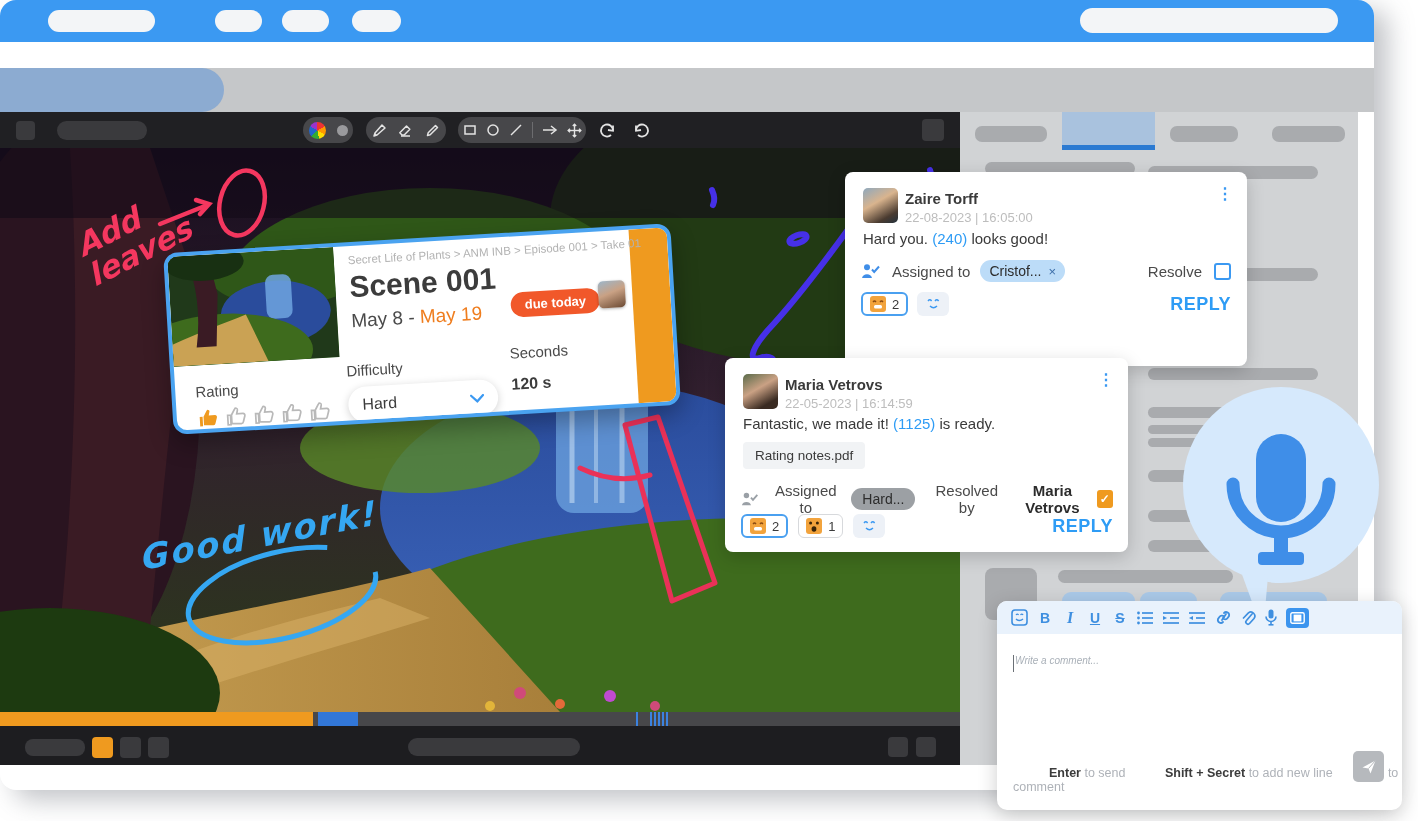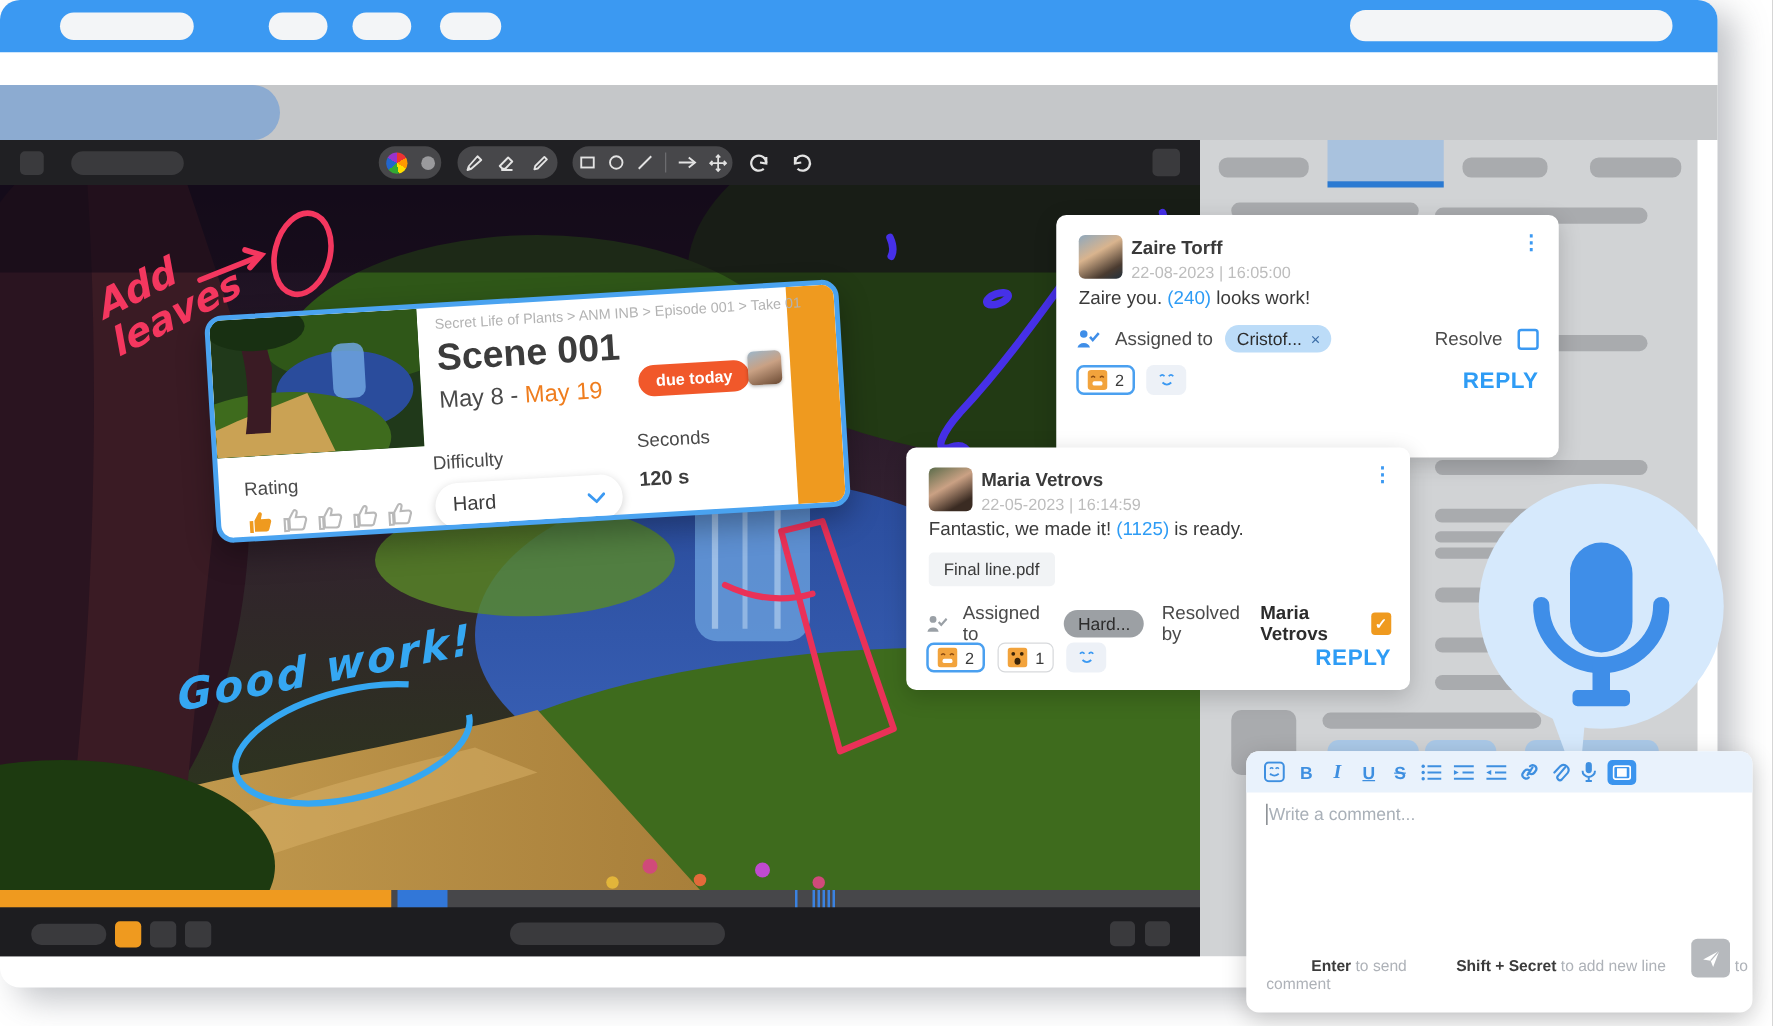--- a/index.html
+++ b/index.html
@@ -61,36 +61,36 @@
   .ccard { position:absolute; background:#fff; border-radius:8px; box-shadow:0 5px 18px rgba(0,0,0,.18); }
   .avatar { position:absolute; width:35px; height:35px; border-radius:5px; }
   .cname { font-weight:bold; font-size:15px; color:#3a3a3a; }
   .ctime { font-size:13px; color:#bdbdbd; margin-top:3px; }
   .kebab { position:absolute; color:#3b99f2; font-size:16px; font-weight:bold; cursor:pointer; }
   .ctext { font-size:15px; color:#3a3a3a; }
   .clink { color:#2e9cf5; }
   .chip-blue { background:#bcdcf8; border-radius:12px; padding:3px 9px; font-size:14px; color:#2c2c2c; display:inline-flex; align-items:center; gap:7px; }
   .chip-gray { background:#9ca0a4; border-radius:12px; padding:3px 11px; font-size:14px; color:#2c2c2c; }
   .chip-x { color:#3c6ea8; font-size:13px; cursor:pointer; }
-  .rowflex { display:flex; align-items:center; }
+  .rowflex { display:flex; align-items:center;text-align:center; }
   .reply { color:#2e9cf5; font-size:18px; font-weight:bold; letter-spacing:.5px; cursor:pointer; }
   .react { height:24px; border-radius:6px; display:inline-flex; align-items:center; gap:6px; padding:0 7px; font-size:13px; color:#3a3a3a; background:#fff; }
   .react.sel { border:2px solid #4aa0f0; }
   .react.uns { border:1px solid #d7d9dc; }
   .react-add { width:32px; height:24px; border-radius:6px; background:#edf1f7; display:inline-flex; align-items:center; justify-content:center; cursor:pointer; }
   .cb-empty { width:17px; height:17px; border:2px solid #3b99f2; border-radius:3px; background:#fff; }
   .cb-filled { width:18px; height:18px; border-radius:3px; background:#ef9a1f; color:#fff; font-size:12px; font-weight:bold; display:flex; align-items:center; justify-content:center; }
   .attach { display:inline-block; background:#f1f3f5; border-radius:4px; padding:6px 12px; font-size:13.5px; color:#3a3a3a; }
 
   
   #composer { position:absolute; left:997px; top:601px; width:405px; height:209px; background:#fff; border-radius:10px; box-shadow:0 6px 20px rgba(0,0,0,.2); }
   #comp-toolbar { position:absolute; left:0; top:0; width:100%; height:33px; background:#e9f2fc; border-radius:10px 10px 0 0; display:flex; align-items:center; gap:9px; padding:0 14px; }
   .cicon { color:#3e8fe0; font-size:14px; font-weight:bold; width:16px; text-align:center; cursor:pointer; }
   #comp-film { width:23px; height:20px; background:#3b94ee; border-radius:4px; display:flex; align-items:center; justify-content:center; cursor:pointer; }
-  #comp-body { position:absolute; left:16px; top:42px; font-size:14px; color:#a9b0b8; display:flex; }
+  #comp-body { position:absolute; left:16px; top:54px; font-size:10px; color:#a9b0b8; display:flex;font-style:italic; }
   #caret { width:1px; height:17px; background:#6b7076; margin-right:1px; }
   #comp-foot { position:absolute; left:16px; bottom:16px; font-size:12.5px; color:#aeb2b8; }
   #comp-foot b { color:#3c3c3c;padding-left:36px; }
   #send-btn { position:absolute; right:18px; bottom:28px; width:31px; height:31px; background:#b6b9bd; border-radius:5px; display:flex; align-items:center; justify-content:center; cursor:pointer; }
 
   
   #mic-bubble { position:absolute; left:1178px; top:386px; width:206px; height:252px; }
 </style>
 </head>
 <body>
@@ -342,21 +342,21 @@
       </div>
     </div>
 
     <div class="ccard" style="left:845px;top:172px;width:402px;height:194px;">
       <div class="avatar" style="left:18px;top:16px;background:linear-gradient(150deg,#8ea8bd 0%,#d9b48e 40%,#4a3b30 78%,#23313d 100%);"></div>
       <div class="abs" style="left:60px;top:18px;">
         <div class="cname">Zaire Torff</div>
         <div class="ctime">22-08-2023 | 16:05:00</div>
       </div>
       <div class="kebab" style="right:14px;top:12px;">⋮</div>
-      <div class="ctext abs" style="left:18px;top:58px;"><span>Zaire you. </span><span class="clink">(240)</span><span> looks work!</span></div>
+      <div class="ctext abs" style="left:18px;top:58px;"><span>Hard you. </span><span class="clink">(240)</span><span> looks good!</span></div>
 
       <div class="rowflex abs" style="left:16px;top:88px;width:370px;">
         <svg width="19" height="16" viewBox="0 0 19 16">
             <circle cx="6" cy="4.2" r="3" fill="#3f8ee8"></circle>
             <path d="M1,15 a5.2,5 0 0 1 10,0 Z" fill="#3f8ee8"></path>
             <path d="M11,6.5 L13.2,9 L18,3.5" fill="none" stroke="#3f8ee8" stroke-width="2"></path>
           </svg>
         <span style="font-size:15px;color:#4a4a4a;margin:0 10px 0 12px;">Assigned to</span>
         <span class="chip-blue">
             <span>Cristof...</span>
@@ -387,21 +387,21 @@
 
     <div class="ccard" style="left:725px;top:358px;width:403px;height:194px;">
       <div class="avatar" style="left:18px;top:16px;background:linear-gradient(150deg,#5a6b4a 0%,#caa184 42%,#3a2b22 80%);"></div>
       <div class="abs" style="left:60px;top:18px;">
         <div class="cname">Maria Vetrovs</div>
         <div class="ctime">22-05-2023 | 16:14:59</div>
       </div>
       <div class="kebab" style="right:14px;top:12px;">⋮</div>
       <div class="ctext abs" style="left:18px;top:57px;"><span>Fantastic, we made it! </span><span class="clink">(1125)</span><span> is ready.</span></div>
 
-      <div class="attach abs" style="left:18px;top:84px;">Final line.pdf</div>
+      <div class="attach abs" style="left:18px;top:84px;">Rating notes.pdf</div>
 
       <div class="rowflex abs" style="left:16px;top:124px;width:372px;">
         <svg width="19" height="16" viewBox="0 0 19 16">
             <circle cx="6" cy="4.2" r="3" fill="#9aa0a6"></circle>
             <path d="M1,15 a5.2,5 0 0 1 10,0 Z" fill="#9aa0a6"></path>
             <path d="M11,6.5 L13.2,9 L18,3.5" fill="none" stroke="#9aa0a6" stroke-width="2"></path>
           </svg>
         <span style="font-size:15px;color:#4a4a4a;margin:0 10px 0 12px;">Assigned to</span>
         <span class="chip-gray">Hard...</span>
         <span style="font-size:15px;color:#4a4a4a;margin-left:14px;">Resolved by </span>

